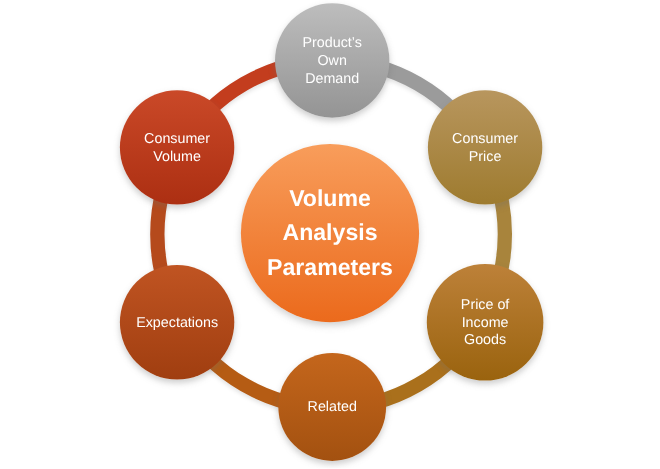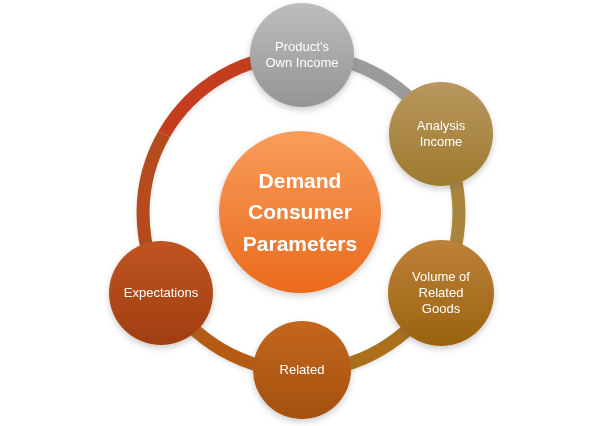--- a/index.html
+++ b/index.html
@@ -58,32 +58,35 @@
   <svg class="ring-svg" width="600" height="426" viewBox="0 0 600 426">
       <path d="M 301.0 55.0 A 158 158 0 0 1 437.8 134.0" fill="none" stroke="#9B9B9B" stroke-width="13"></path>
       <path d="M 437.8 134.0 A 158 158 0 0 1 437.8 292.0" fill="none" stroke="#A8843C" stroke-width="13"></path>
       <path d="M 437.8 292.0 A 158 158 0 0 1 301.0 371.0" fill="none" stroke="#AA701C" stroke-width="13"></path>
       <path d="M 301.0 371.0 A 158 158 0 0 1 164.2 292.0" fill="none" stroke="#B55C14" stroke-width="13"></path>
       <path d="M 164.2 292.0 A 158 158 0 0 1 164.2 134.0" fill="none" stroke="#B54A1C" stroke-width="13"></path>
       <path d="M 164.2 134.0 A 158 158 0 0 1 301.0 55.0" fill="none" stroke="#C33D1E" stroke-width="13"></path>
     </svg>
 
   <div class="node n0" style="background: linear-gradient(rgb(189, 189, 189) 0%, rgb(148, 148, 148) 100%);">
-    <span class="lbl">Product’s Own Income</span>
+    <span class="lbl">Product’s Own Demand</span>
   </div>
   <div class="node n1" style="background: linear-gradient(rgb(184, 150, 94) 0%, rgb(158, 123, 47) 100%);">
-    <span class="lbl">Analysis Income</span>
+    <span class="lbl">Consumer Price</span>
   </div>
   <div class="node n2" style="background: linear-gradient(rgb(189, 129, 57) 0%, rgb(154, 99, 14) 100%);">
-    <span class="lbl">Volume of Related Goods</span>
+    <span class="lbl">Price of Income Goods</span>
   </div>
   <div class="node n3" style="background: linear-gradient(rgb(196, 102, 28) 0%, rgb(163, 81, 16) 100%);">
     <span class="lbl">Related</span>
   </div>
   <div class="node n4" style="background: linear-gradient(rgb(192, 84, 34) 0%, rgb(160, 62, 16) 100%);">
     <span class="lbl">Expectations</span>
   </div>
+  <div class="node n5" style="background: linear-gradient(rgb(202, 73, 40) 0%, rgb(172, 47, 18) 100%);">
+    <span class="lbl">Consumer Volume</span>
+  </div>
 
   <div class="center-node" style="background: linear-gradient(rgb(248, 157, 91) 0%, rgb(235, 106, 28) 100%);">
-    <span class="lbl">Demand Consumer Parameters</span>
+    <span class="lbl">Volume Analysis Parameters</span>
   </div>
 
 </div>
 
 </body></html>

